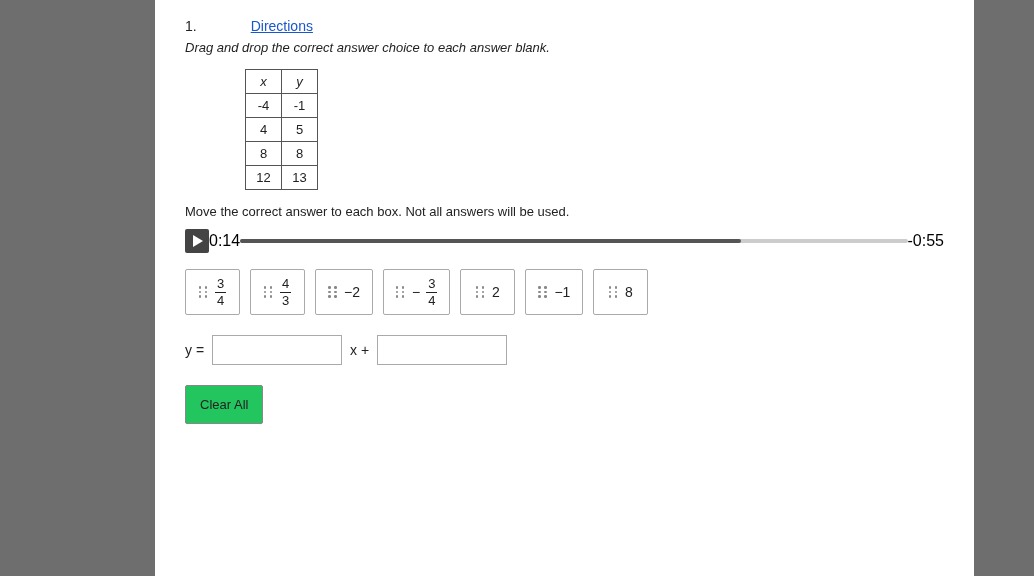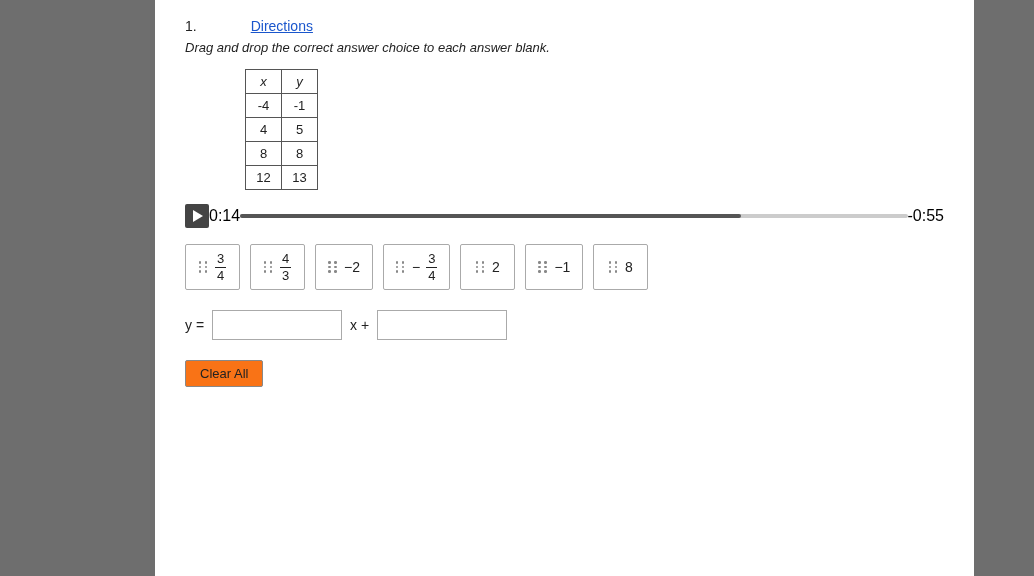--- a/index.html
+++ b/index.html
@@ -219,22 +219,22 @@
 
     .answer-blank {
       border: 1px solid #aaa;
       width: 130px;
       height: 30px;
       background: #fff;
     }
 
     .clear-btn {
       border: 1px solid #888;
-      background: #f97316;
-      padding: 5px 14px;
+      background: #22c55e;
+      padding: 11px 14px;
       font-size: 13px;
       color: #222;
       cursor: pointer;
       border-radius: 2px;
     }
   </style>
 </head>
 <body>
 
 <div class="side-panel-left"></div>
@@ -270,20 +270,21 @@
         <td>8</td>
       </tr>
       <tr>
         <td>12</td>
         <td>13</td>
       </tr>
     </tbody>
   </table>
 
 
+  <p class="move-instruction">Move the correct answer to each box. Not all answers will be used.</p>
 
   <div class="audio-player">
     <button class="play-btn"></button>
     <span>0:14</span>
     <div class="progress-bar-container">
       <div class="progress-bar-fill"></div>
     </div>
     <span>-0:55</span>
   </div>
 

